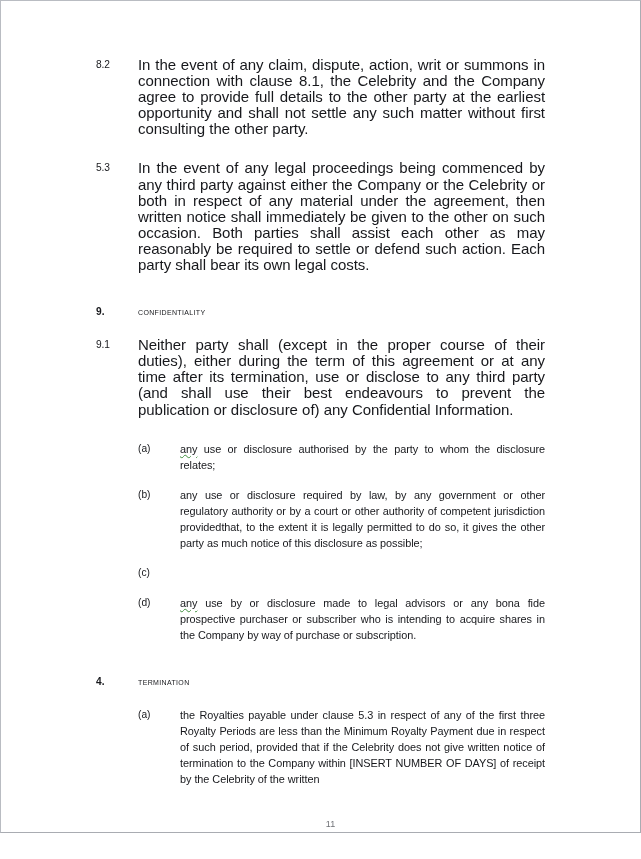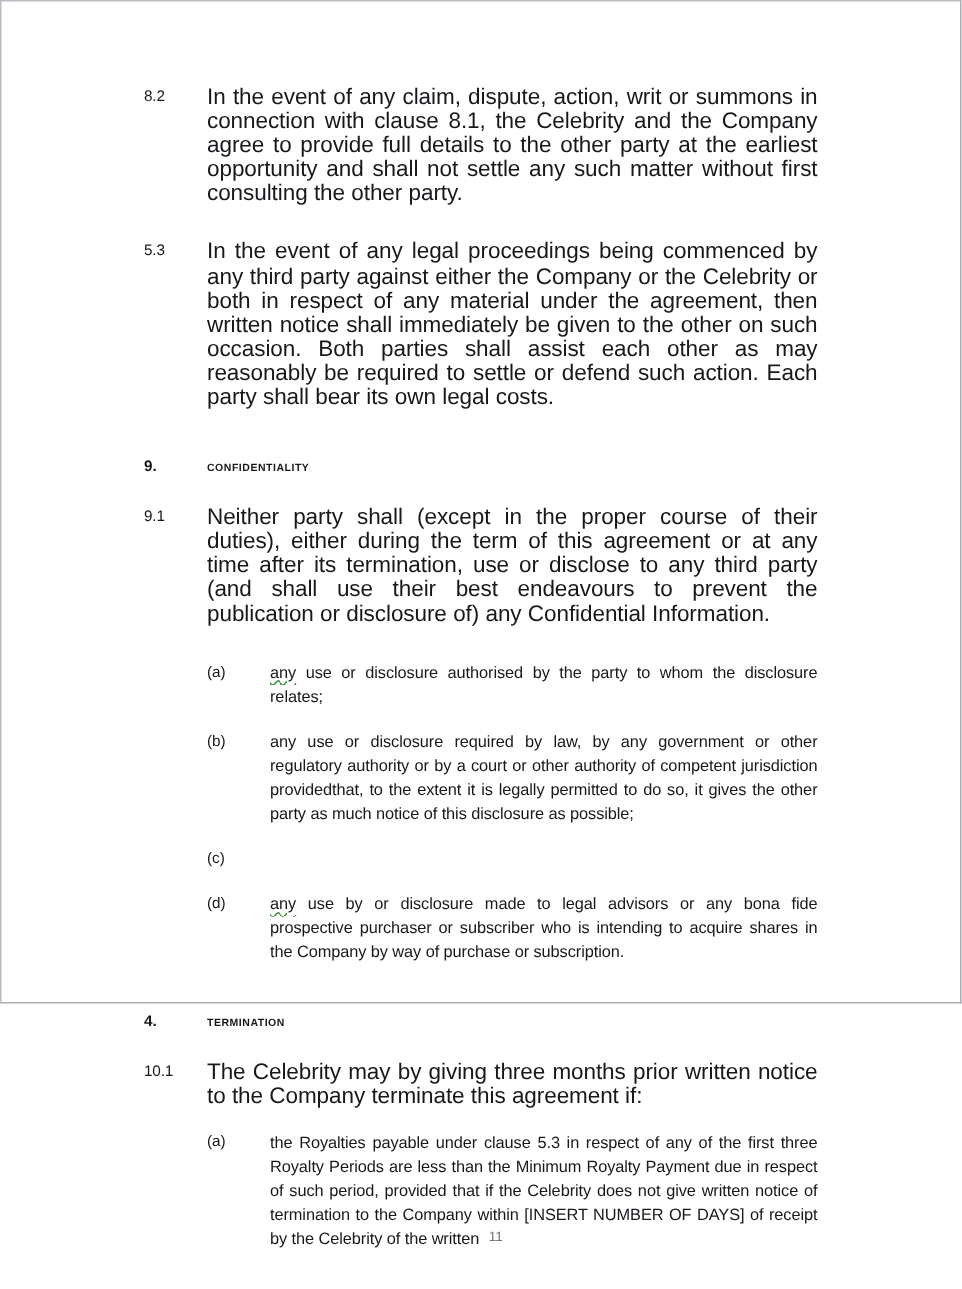--- a/index.html
+++ b/index.html
@@ -10,21 +10,21 @@
   body {
     width: 641px;
     height: 859px;
     font-family: "Liberation Sans", sans-serif;
     overflow: hidden;
   }
   .page {
     position: relative;
     box-sizing: border-box;
     width: 641px;
-    height: 669px;
+    height: 833px;
     background: #ffffff;
     border: 1px solid #b9bcc2;
     border-right-color: #a9acb2;
     border-bottom-color: #a9acb2;
   }
   .page-body {
     position: absolute;
     left: 95px;
     top: 56px;
     width: 449px;
@@ -67,21 +67,21 @@
     flex: 0 0 auto;
     width: 42px;
     font-size: 10.2px;
     font-weight: bold;
     color: #17181c;
     line-height: 16px;
   }
   .heading .ttl {
     flex: 1 1 auto;
     font-size: 10.2px;
-    font-weight: bold;
+    font-weight: normal;
     color: #17181c;
     line-height: 16px;
     font-variant: small-caps;
     text-transform: lowercase;
     letter-spacing: 0.35px;
   }
 
   
   .sublist {
     margin-left: 42px;
@@ -186,24 +186,20 @@
 
     </div>
 
     <div class="gap-lg"></div>
 
     <div class="heading">
       <div class="num">4.</div>
       <div class="ttl">Termination</div>
     </div>
 
-    <div class="clause lvl1">
-      <div class="num">10.1</div>
-      <div class="txt">The Celebrity may by giving three months prior written notice to the Company terminate this agreement if:</div>
-    </div>
 
     <div class="sublist">
       <div class="sub">
         <div class="num">(a)</div>
         <div class="txt">the Royalties payable under clause 5.3 in respect of any of the first three Royalty Periods are less than the Minimum Royalty Payment due in respect of such period, provided that if the Celebrity does not give written notice of termination to the Company within [INSERT NUMBER OF DAYS] of receipt by the Celebrity of the written</div>
       </div>
     </div>
 
   </div>
 

